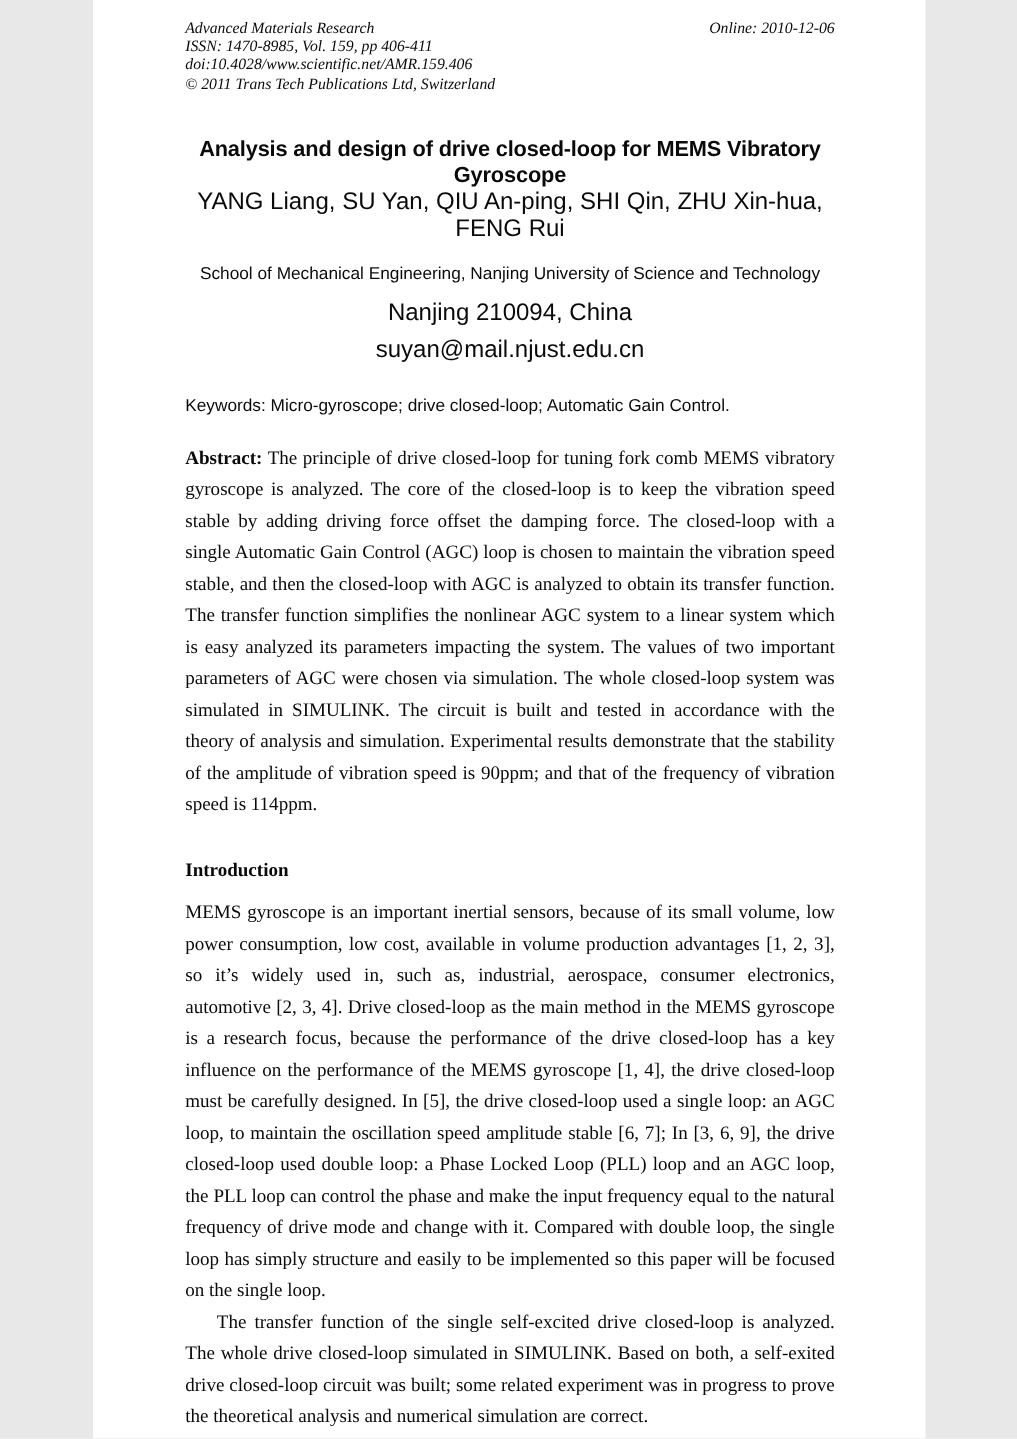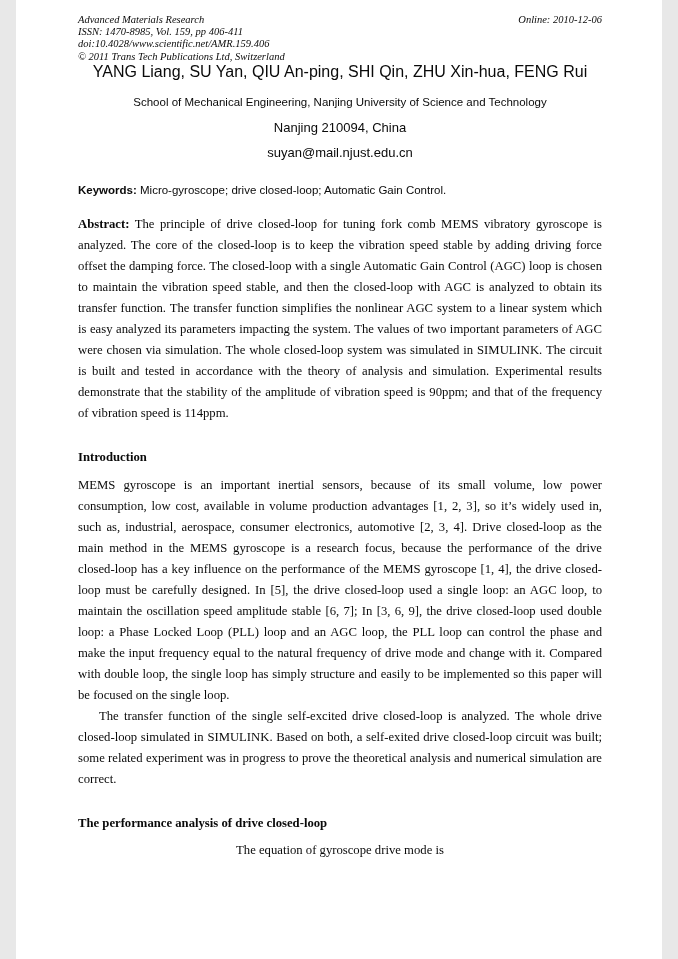--- a/index.html
+++ b/index.html
@@ -1,17 +1,17 @@
 <!DOCTYPE html>
 <html><head>
 <meta charset="utf-8">
 <style>
   html, body { margin: 0; padding: 0; background: #e8e8e8; }
   .page {
-    width: 646px;
+    width: 555px;
     height: 959px;
     margin: 0 auto;
     background: #ffffff;
     box-sizing: border-box;
     padding: 14px 60px 0 62px;
     color: #0a0a0a;
     overflow: hidden;
     font-family: "Liberation Serif", "DejaVu Serif", serif;
   }
 
@@ -43,30 +43,30 @@
   }
   .affil {
     margin-top: 15px;
     text-align: center;
     font-family: "Liberation Sans", "DejaVu Sans", sans-serif;
     font-size: 11.5px;
     line-height: 13px;
   }
   .affil2, .email { margin-top: 12px; text-align: center;
     font-family: "Liberation Sans", "DejaVu Sans", sans-serif;
-    font-size: 13px; line-height: 13px; }
+    font-size: 16px; line-height: 13px; }
 
   
   .keywords {
     margin-top: 24px;
     font-family: "Liberation Sans", "DejaVu Sans", sans-serif;
     font-size: 11.5px;
     line-height: 14px;
   }
-  .keywords b { font-weight: bold; }
+  .keywords b { font-weight: normal; }
 
   
   .body-text {
     font-family: "Liberation Serif", "DejaVu Serif", serif;
     font-size: 12.7px;
     line-height: 21px;
     text-align: justify;
   }
   .abstract { margin-top: 17px; }
   .abstract b { font-weight: bold; }
@@ -108,20 +108,21 @@
   <div class="hdr">
     <div class="hdr-left">
       <div>Advanced Materials Research</div>
       <div>ISSN: 1470-8985, Vol. 159, pp 406-411</div>
       <div>doi:10.4028/www.scientific.net/AMR.159.406</div>
       <div>© 2011 Trans Tech Publications Ltd, Switzerland</div>
     </div>
     <div class="hdr-right">Online: 2010-12-06</div>
   </div>
 
+  <div class="title">Analysis and design of drive closed-loop for MEMS Vibratory Gyroscope</div>
 
   <div class="authors">YANG Liang, SU Yan, QIU An-ping, SHI Qin, ZHU Xin-hua, FENG Rui</div>
 
   <div class="affil">School of Mechanical Engineering, Nanjing University of Science and Technology</div>
   <div class="affil2">Nanjing 210094, China</div>
   <div class="email">suyan@mail.njust.edu.cn</div>
 
   <div class="keywords"><b>Keywords:</b><span> Micro-gyroscope; drive closed-loop; Automatic Gain Control.</span></div>
 
   <div class="body-text abstract"><b>Abstract:</b><span> The principle of drive closed-loop for tuning fork comb MEMS vibratory gyroscope is analyzed. The core of the closed-loop is to keep the vibration speed stable by adding driving force offset the damping force. The closed-loop with a single Automatic Gain Control (AGC) loop is chosen to maintain the vibration speed stable, and then the closed-loop with AGC is analyzed to obtain its transfer function. The transfer function simplifies the nonlinear AGC system to a linear system which is easy analyzed its parameters impacting the system. The values of two important parameters of AGC were chosen via simulation. The whole closed-loop system was simulated in SIMULINK. The circuit is built and tested in accordance with the theory of analysis and simulation. Experimental results demonstrate that the stability of the amplitude of vibration speed is 90ppm; and that of the frequency of vibration speed is 114ppm.</span></div>

